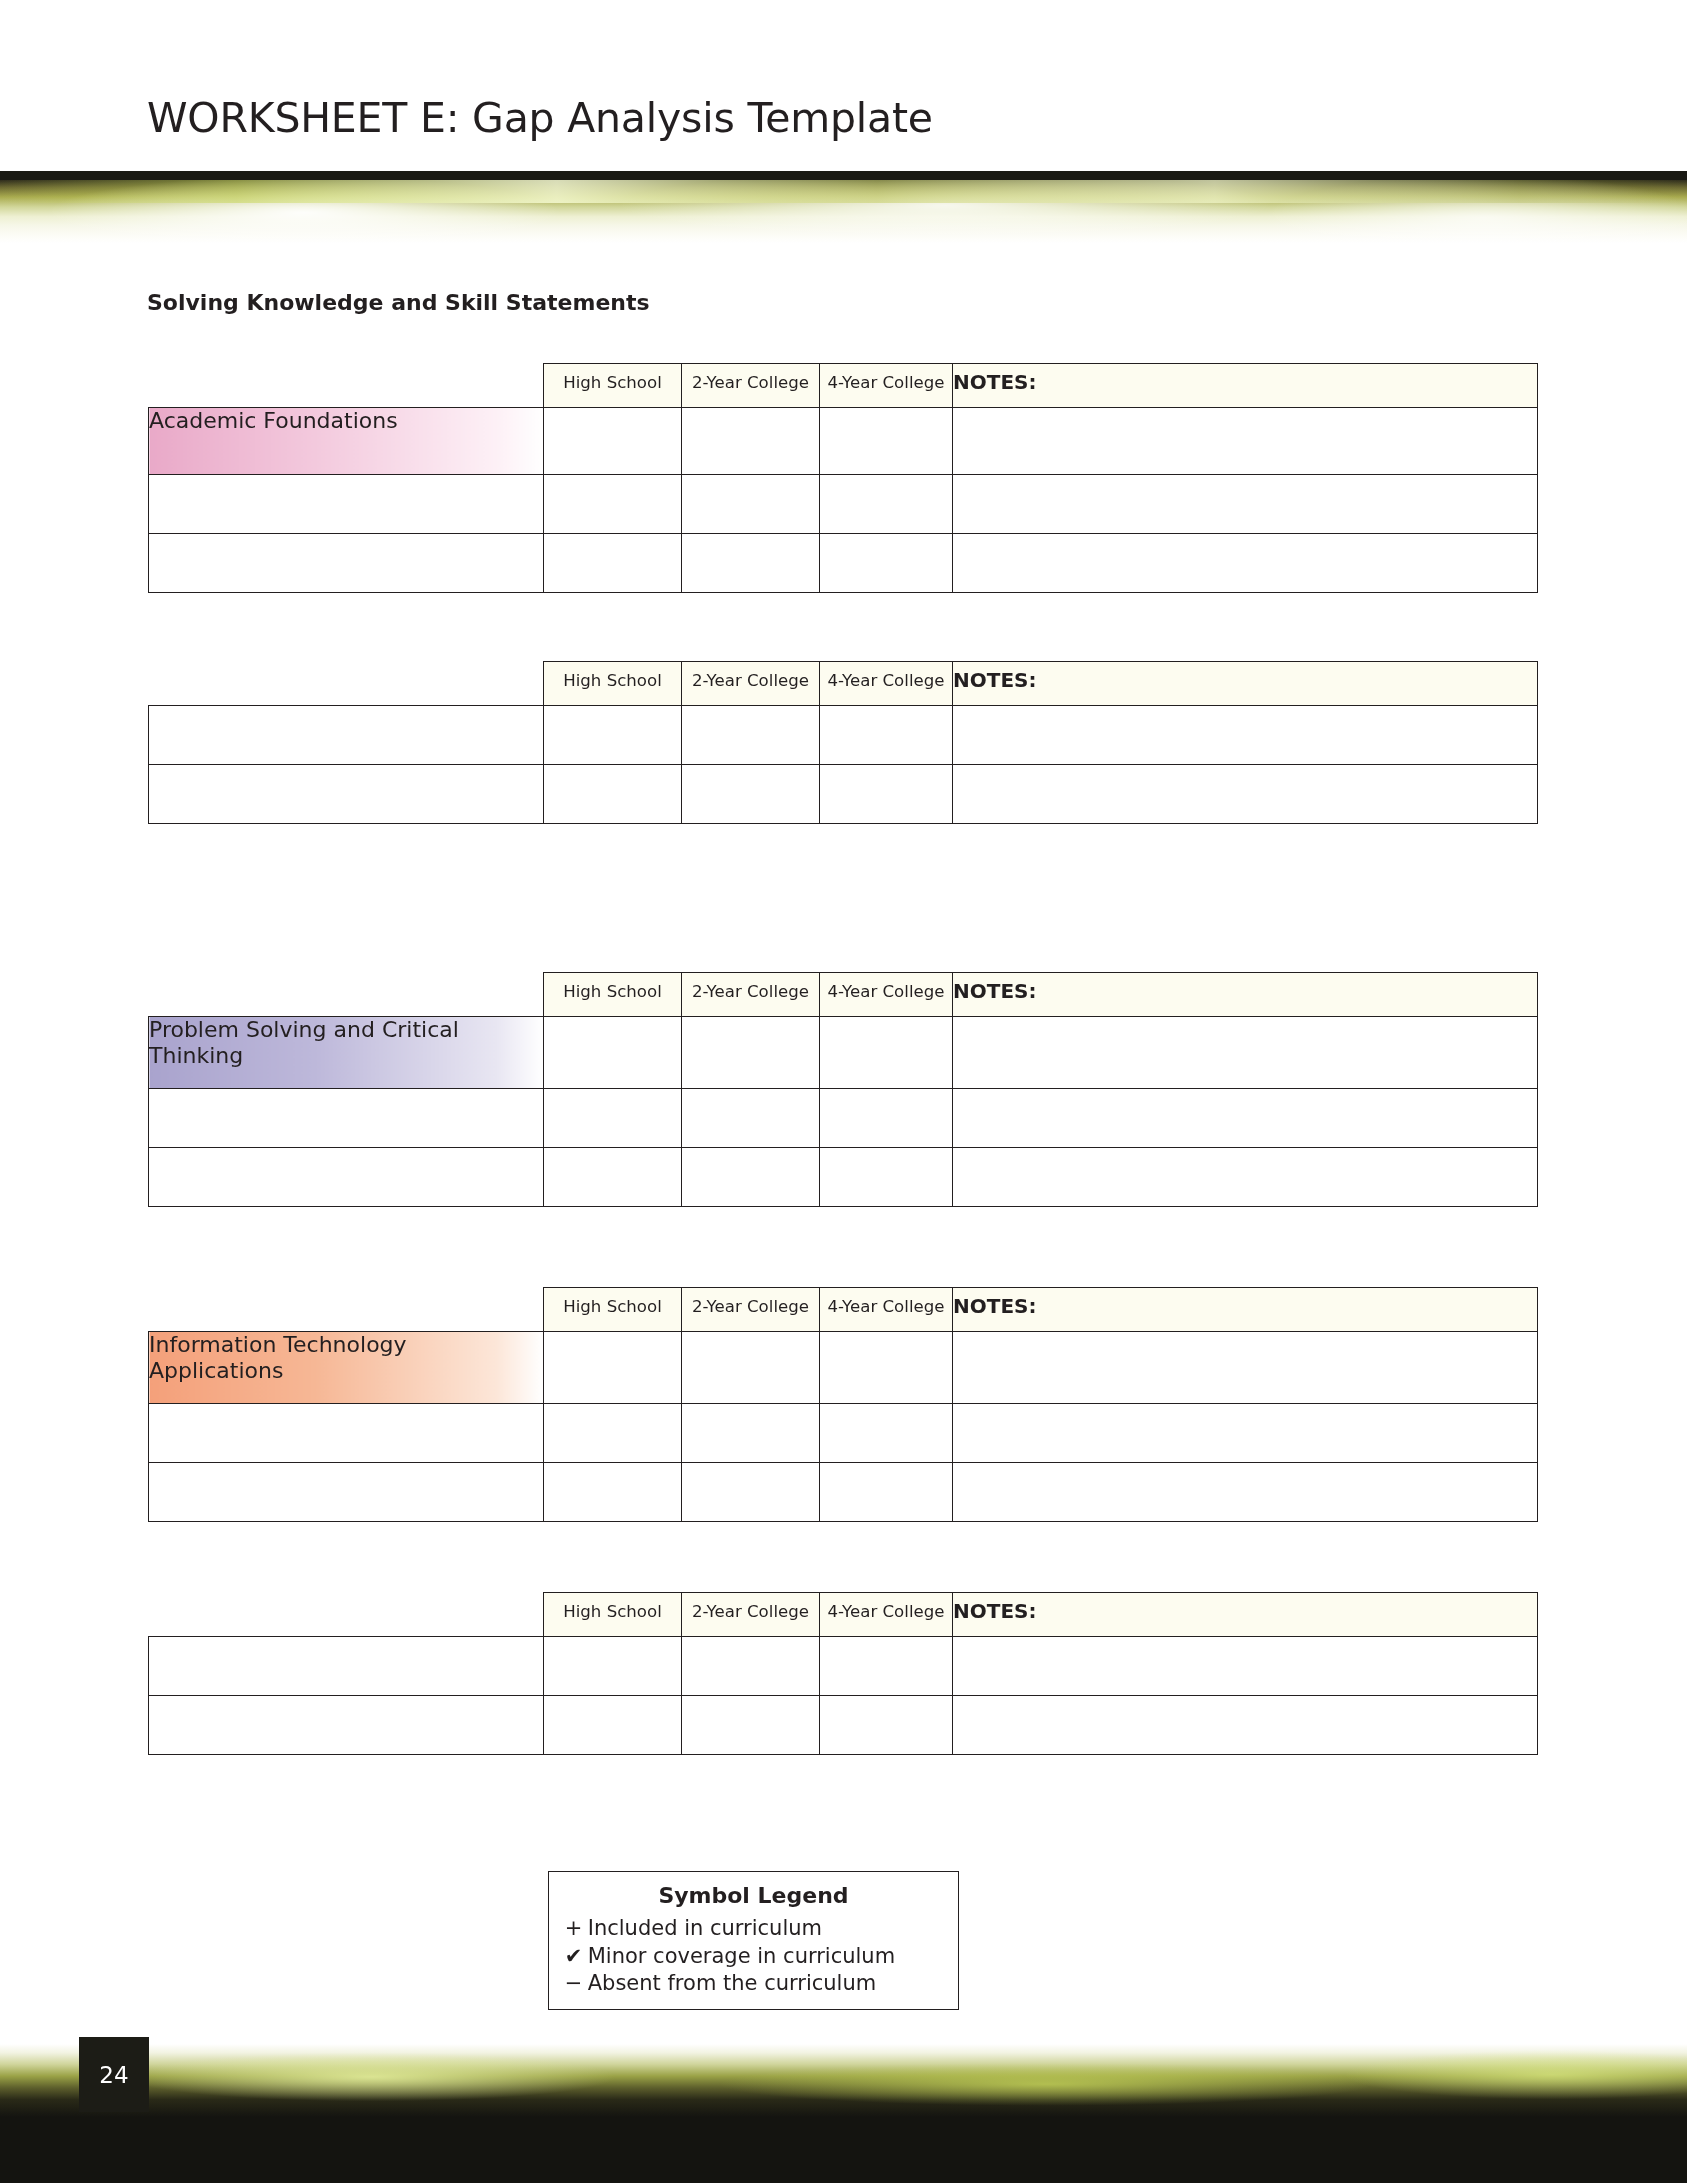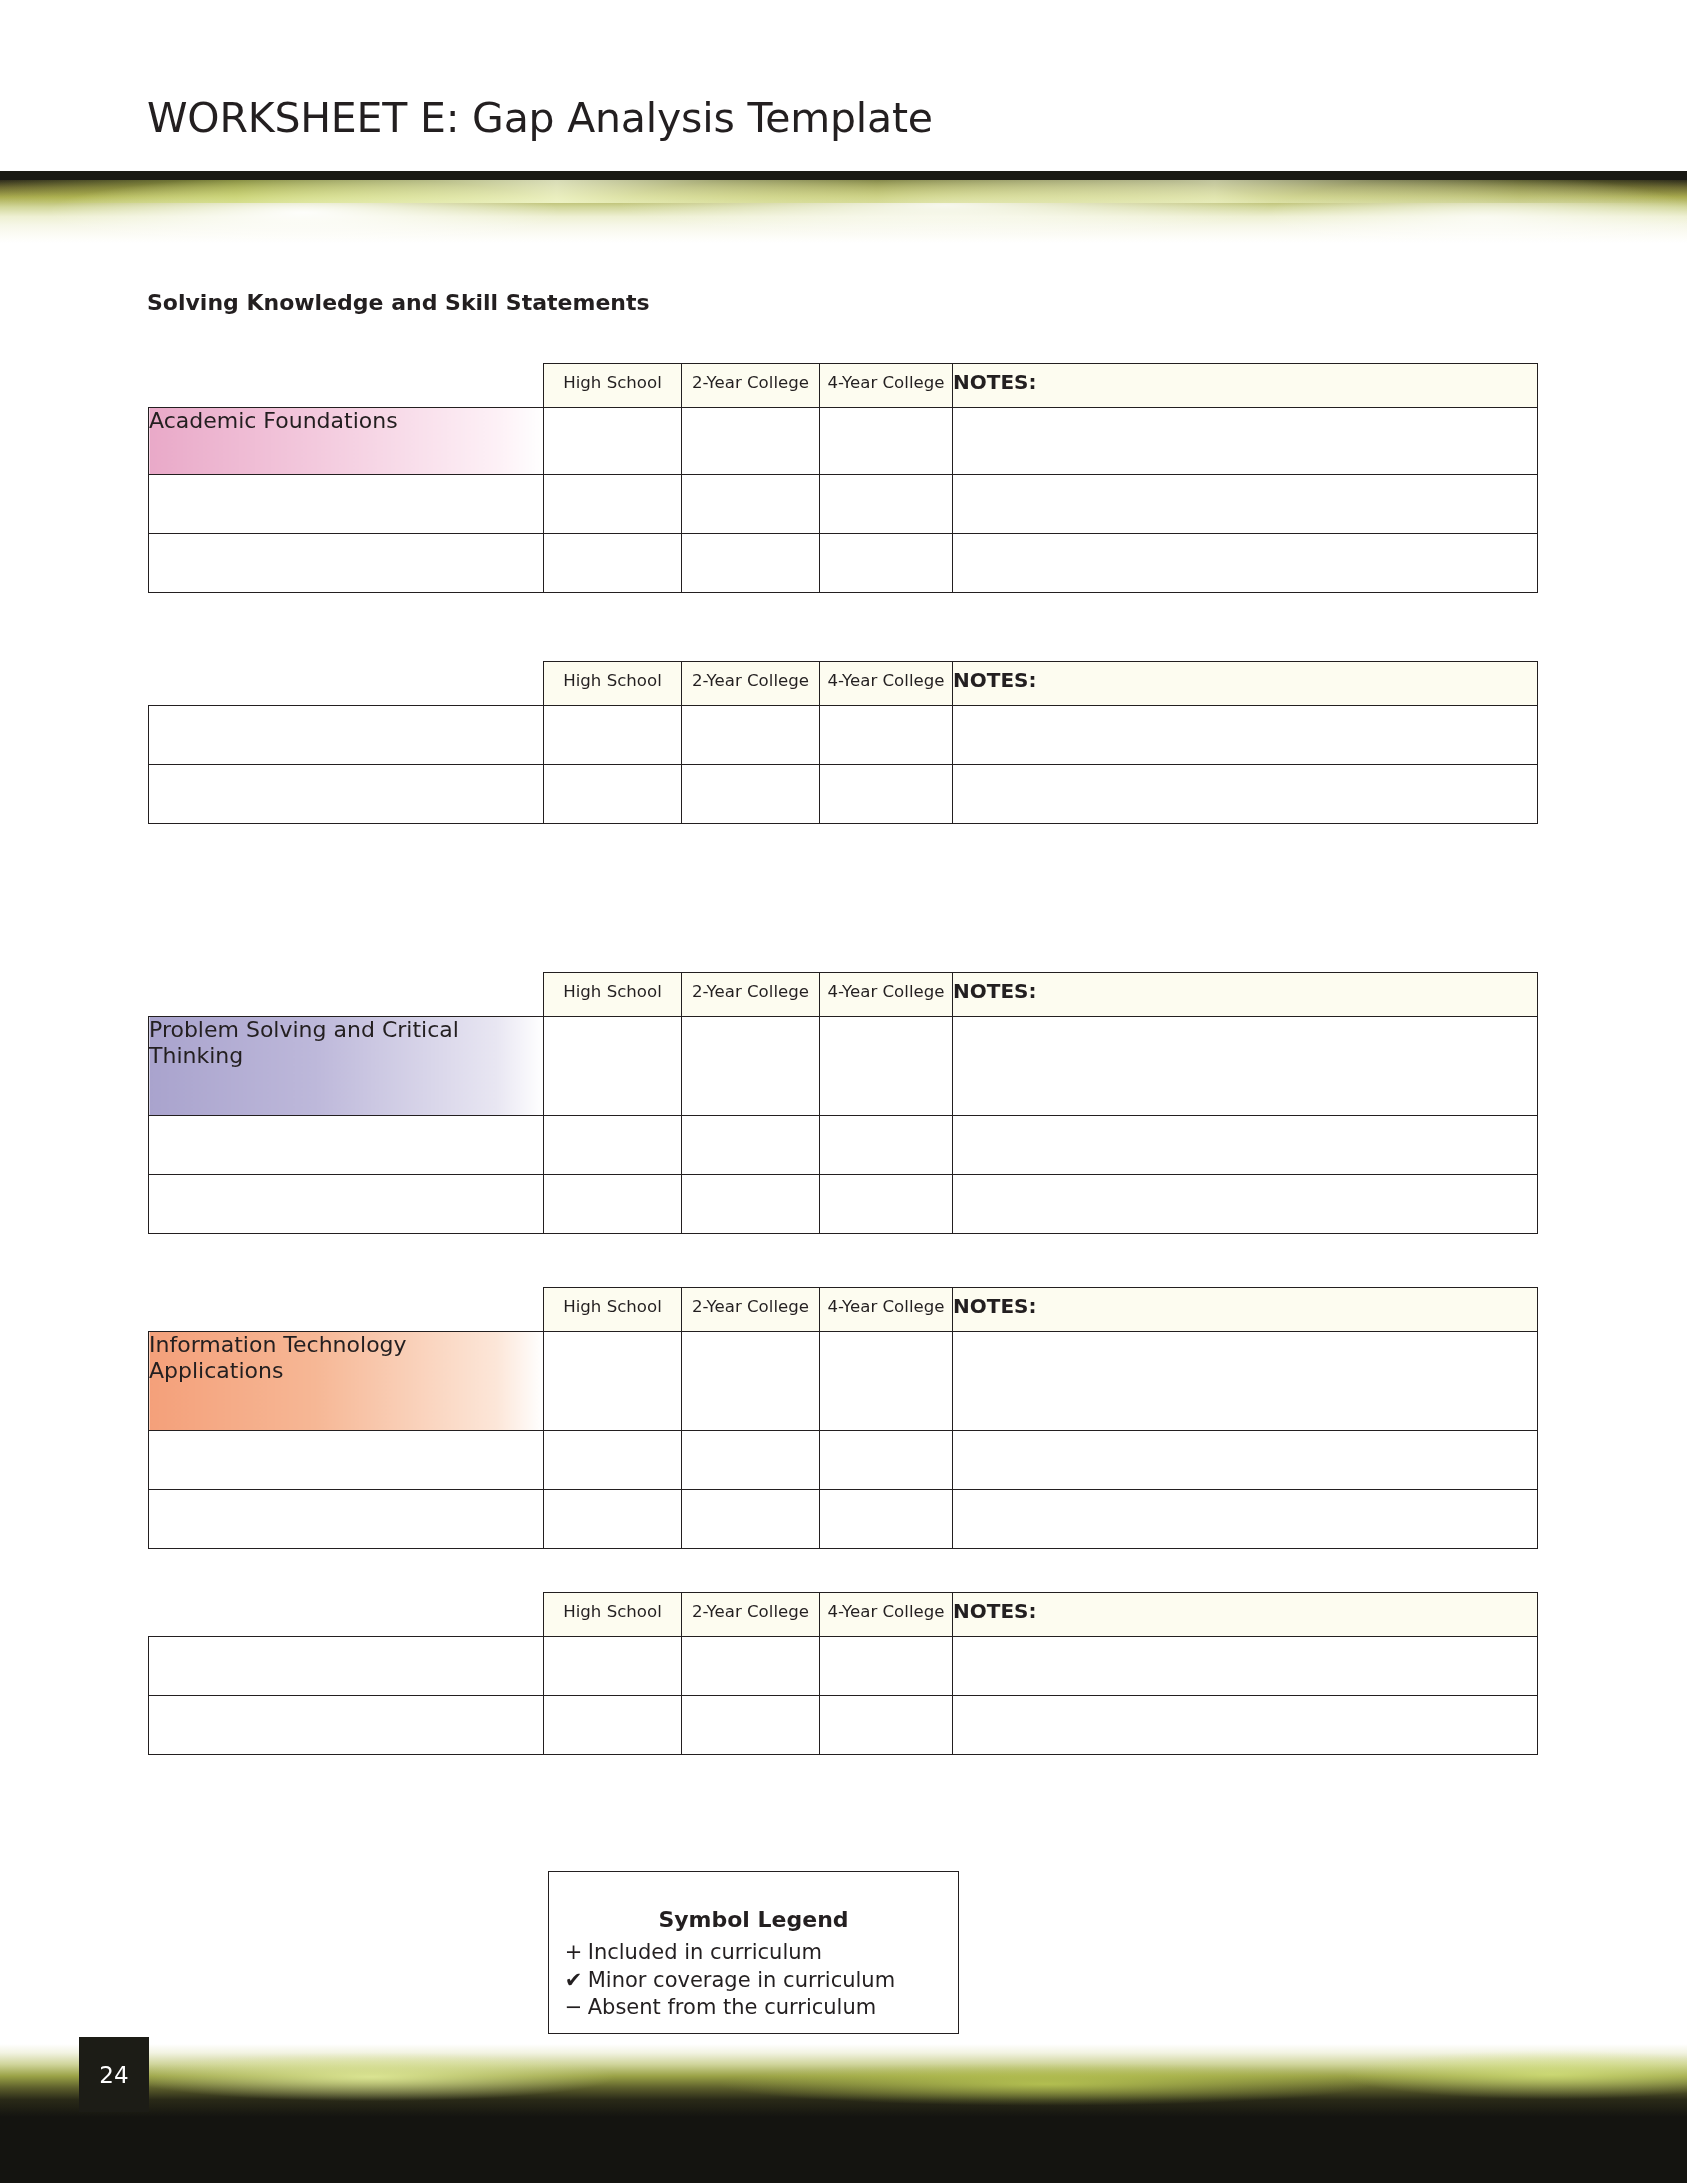--- a/index.html
+++ b/index.html
@@ -107,21 +107,21 @@
     line-height: 37px;
   }
 
   .cluster-cell {
     font-size: 22px;
     padding: 9.6px 0 0 12.2px;
     line-height: 1.18;
     color: #231f20;
     height: 67px;
   }
-  .cluster-cell.two-line { height: 99px; }
+  .cluster-cell.two-line { height: 72px; }
   .body-row td { height: 59px; }
   .data-cell { background: #ffffff; }
 
   
   .sw-pink   { background: linear-gradient(to right, #e9a9c8 0%, #f3c9dd 42%, #fdf0f6 88%, #ffffff 100%); }
   .sw-green  { background: linear-gradient(to right, #b9d98a 0%, #cfe5a8 42%, #eef6e0 88%, #ffffff 100%); }
   .sw-purple { background: linear-gradient(to right, #a9a3cd 0%, #bdb8da 42%, #e8e6f2 88%, #ffffff 100%); }
   .sw-orange { background: linear-gradient(to right, #f4a07a 0%, #f6b795 42%, #fce6d8 88%, #ffffff 100%); }
   .sw-yellow { background: linear-gradient(to right, #f5eb8a 0%, #f8f2ab 42%, #fdfadf 88%, #ffffff 100%); }
 
@@ -132,21 +132,20 @@
     width: 411px;
     border: 1.7px solid #231f20;
     background: #ffffff;
     padding: 10.5px 0 12.2px 0;
   }
   .legend-title {
     text-align: center;
     font-size: 22px;
     font-weight: bold;
     margin-bottom: 7px;
-    margin-top: 24px;
   }
   .legend-item {
     font-size: 21px;
     padding: 1.7px 0 1.7px 15.7px;
     white-space: nowrap;
   }
   .legend-sym {
     display: inline-block;
     width: 23px;
     font-weight: normal;

